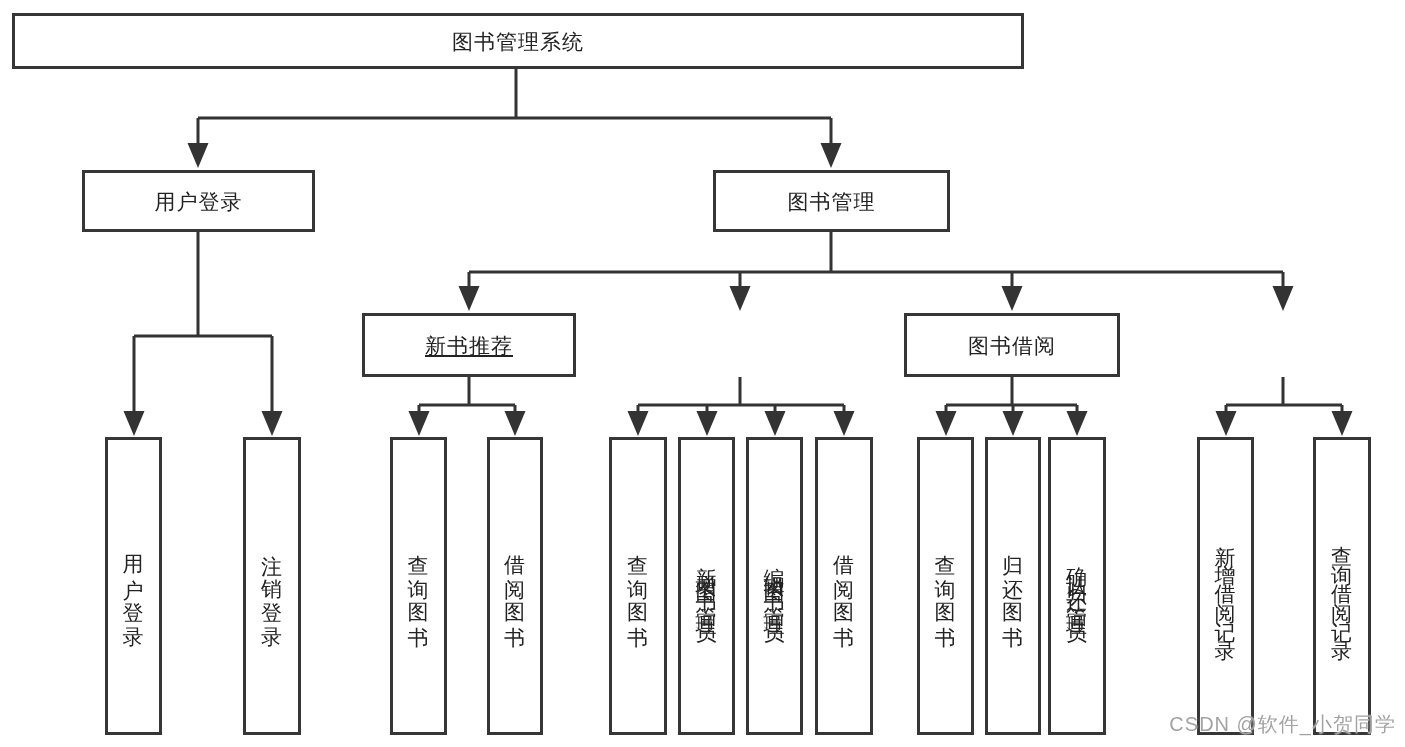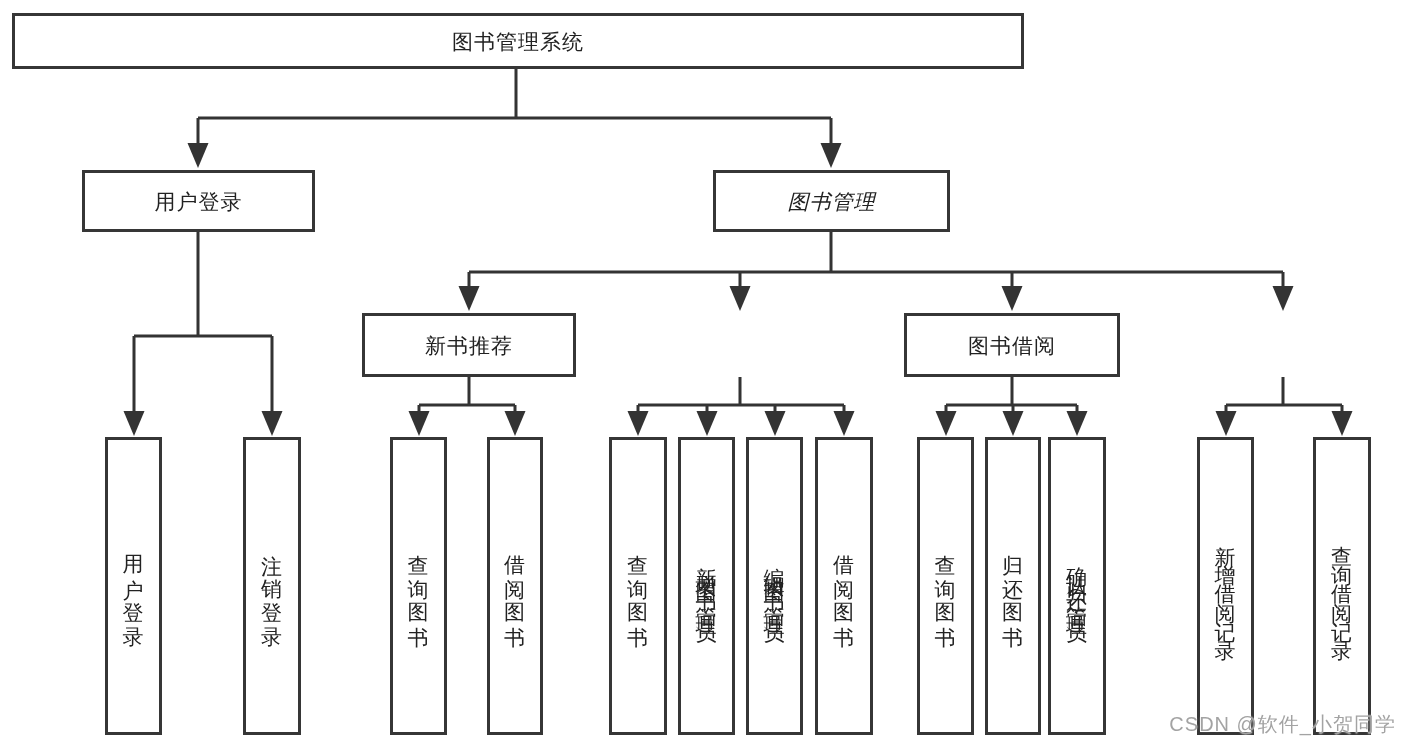--- a/index.html
+++ b/index.html
@@ -87,25 +87,25 @@
     <polygon class="head" points="1331.5,411 1352.5,411 1342,436"></polygon>
   </svg>
 
   <div class="node" style="left:12px; top:13px; width:1012px; height:56px;">
     <span>图书管理系统</span>
   </div>
 
   <div class="node" style="left:82px; top:170px; width:233px; height:62px;">
     <span>用户登录</span>
   </div>
-  <div class="node" style="left:713px; top:170px; width:237px; height:62px;font-style:italic;">
+  <div class="node" style="left:713px; top:170px; width:237px; height:62px;">
     <span>图书管理</span>
   </div>
 
-  <div class="node" style="left:362px; top:313px; width:214px; height:64px;">
+  <div class="node" style="left:362px; top:313px; width:214px; height:64px;text-decoration:underline;">
     <span>新书推荐</span>
   </div>
   <div class="node" style="left:904px; top:313px; width:216px; height:64px;">
     <span>图书借阅</span>
   </div>
 
   <div class="node leaf" style="left:105px; top:437px; width:57px; height:298px;">
     <span>用户登录</span>
   </div>
   <div class="node leaf" style="left:243px; top:437px; width:58px; height:298px;">

